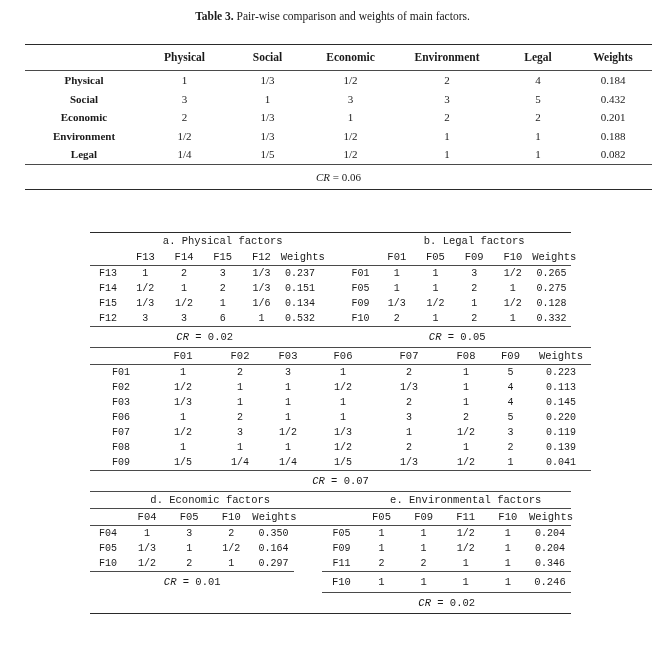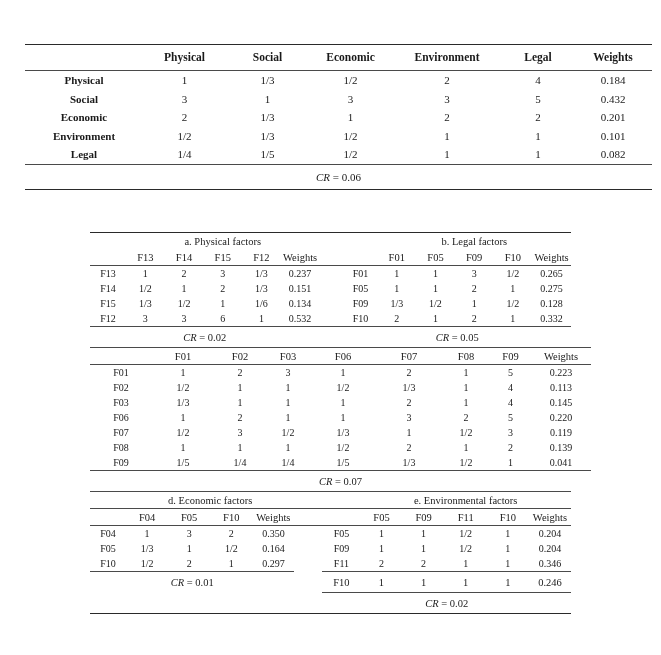--- a/index.html
+++ b/index.html
@@ -86,21 +86,21 @@
   }
   .cr-italic { font-style: italic; }
 
   
   #table4-wrap {
     position: absolute;
     left: 90px;
     top: 232px;
     width: 481px;
   }
-  .t4block { width: 481px; table-layout: fixed; border-collapse: collapse; }
+  .t4block { width: 481px; table-layout: fixed; border-collapse: collapse; font-family: Liberation Mono, monospace; }
   .t4block td, .t4block th { padding: 0; white-space: nowrap; text-align: center; font-weight: normal; }
 
   
   #t4ab { font-size: 10px; }
   #t4ab .a-lab  { width: 36px; }
   #t4ab .a-c    { width: 33px; }
   #t4ab .a-c4   { width: 46px; }
   #t4ab .a-w    { width: 74px; }
   #t4ab .gap    { width: 24px; }
   #t4ab .b-lab  { width: 34px; }
@@ -149,20 +149,23 @@
 
   .half-rule-l { border-top: 1.0px solid #4a4a4a; }
   .half-rule-r { border-top: 1.0px solid #4a4a4a; }
   .nb { border: none !important; }
 </style>
 </head>
 <body>
 
 <div class="page">
 
+  <div class="caption" style="position:absolute; left:25px; top:10px; width:615px;">
+    <span class="cap-label">Table 3.</span><span> Pair-wise comparison and weights of main factors.</span>
+  </div>
 
   <div id="table3-wrap">
     <table id="table3" class="bt">
       <thead>
         <tr class="rule-top">
           <th class="c-lab"></th>
           <th class="c-d">Physical</th>
           <th class="c-d">Social</th>
           <th class="c-d">Economic</th>
           <th class="c-d4">Environment</th>
@@ -198,21 +201,21 @@
           <td>2</td>
           <td>0.201</td>
         </tr>
         <tr>
           <td class="rowlab">Environment</td>
           <td>1/2</td>
           <td>1/3</td>
           <td>1/2</td>
           <td>1</td>
           <td>1</td>
-          <td>0.101</td>
+          <td>0.188</td>
         </tr>
         <tr>
           <td class="rowlab">Legal</td>
           <td>1/4</td>
           <td>1/5</td>
           <td>1/2</td>
           <td>1</td>
           <td>1</td>
           <td>0.082</td>
         </tr>

